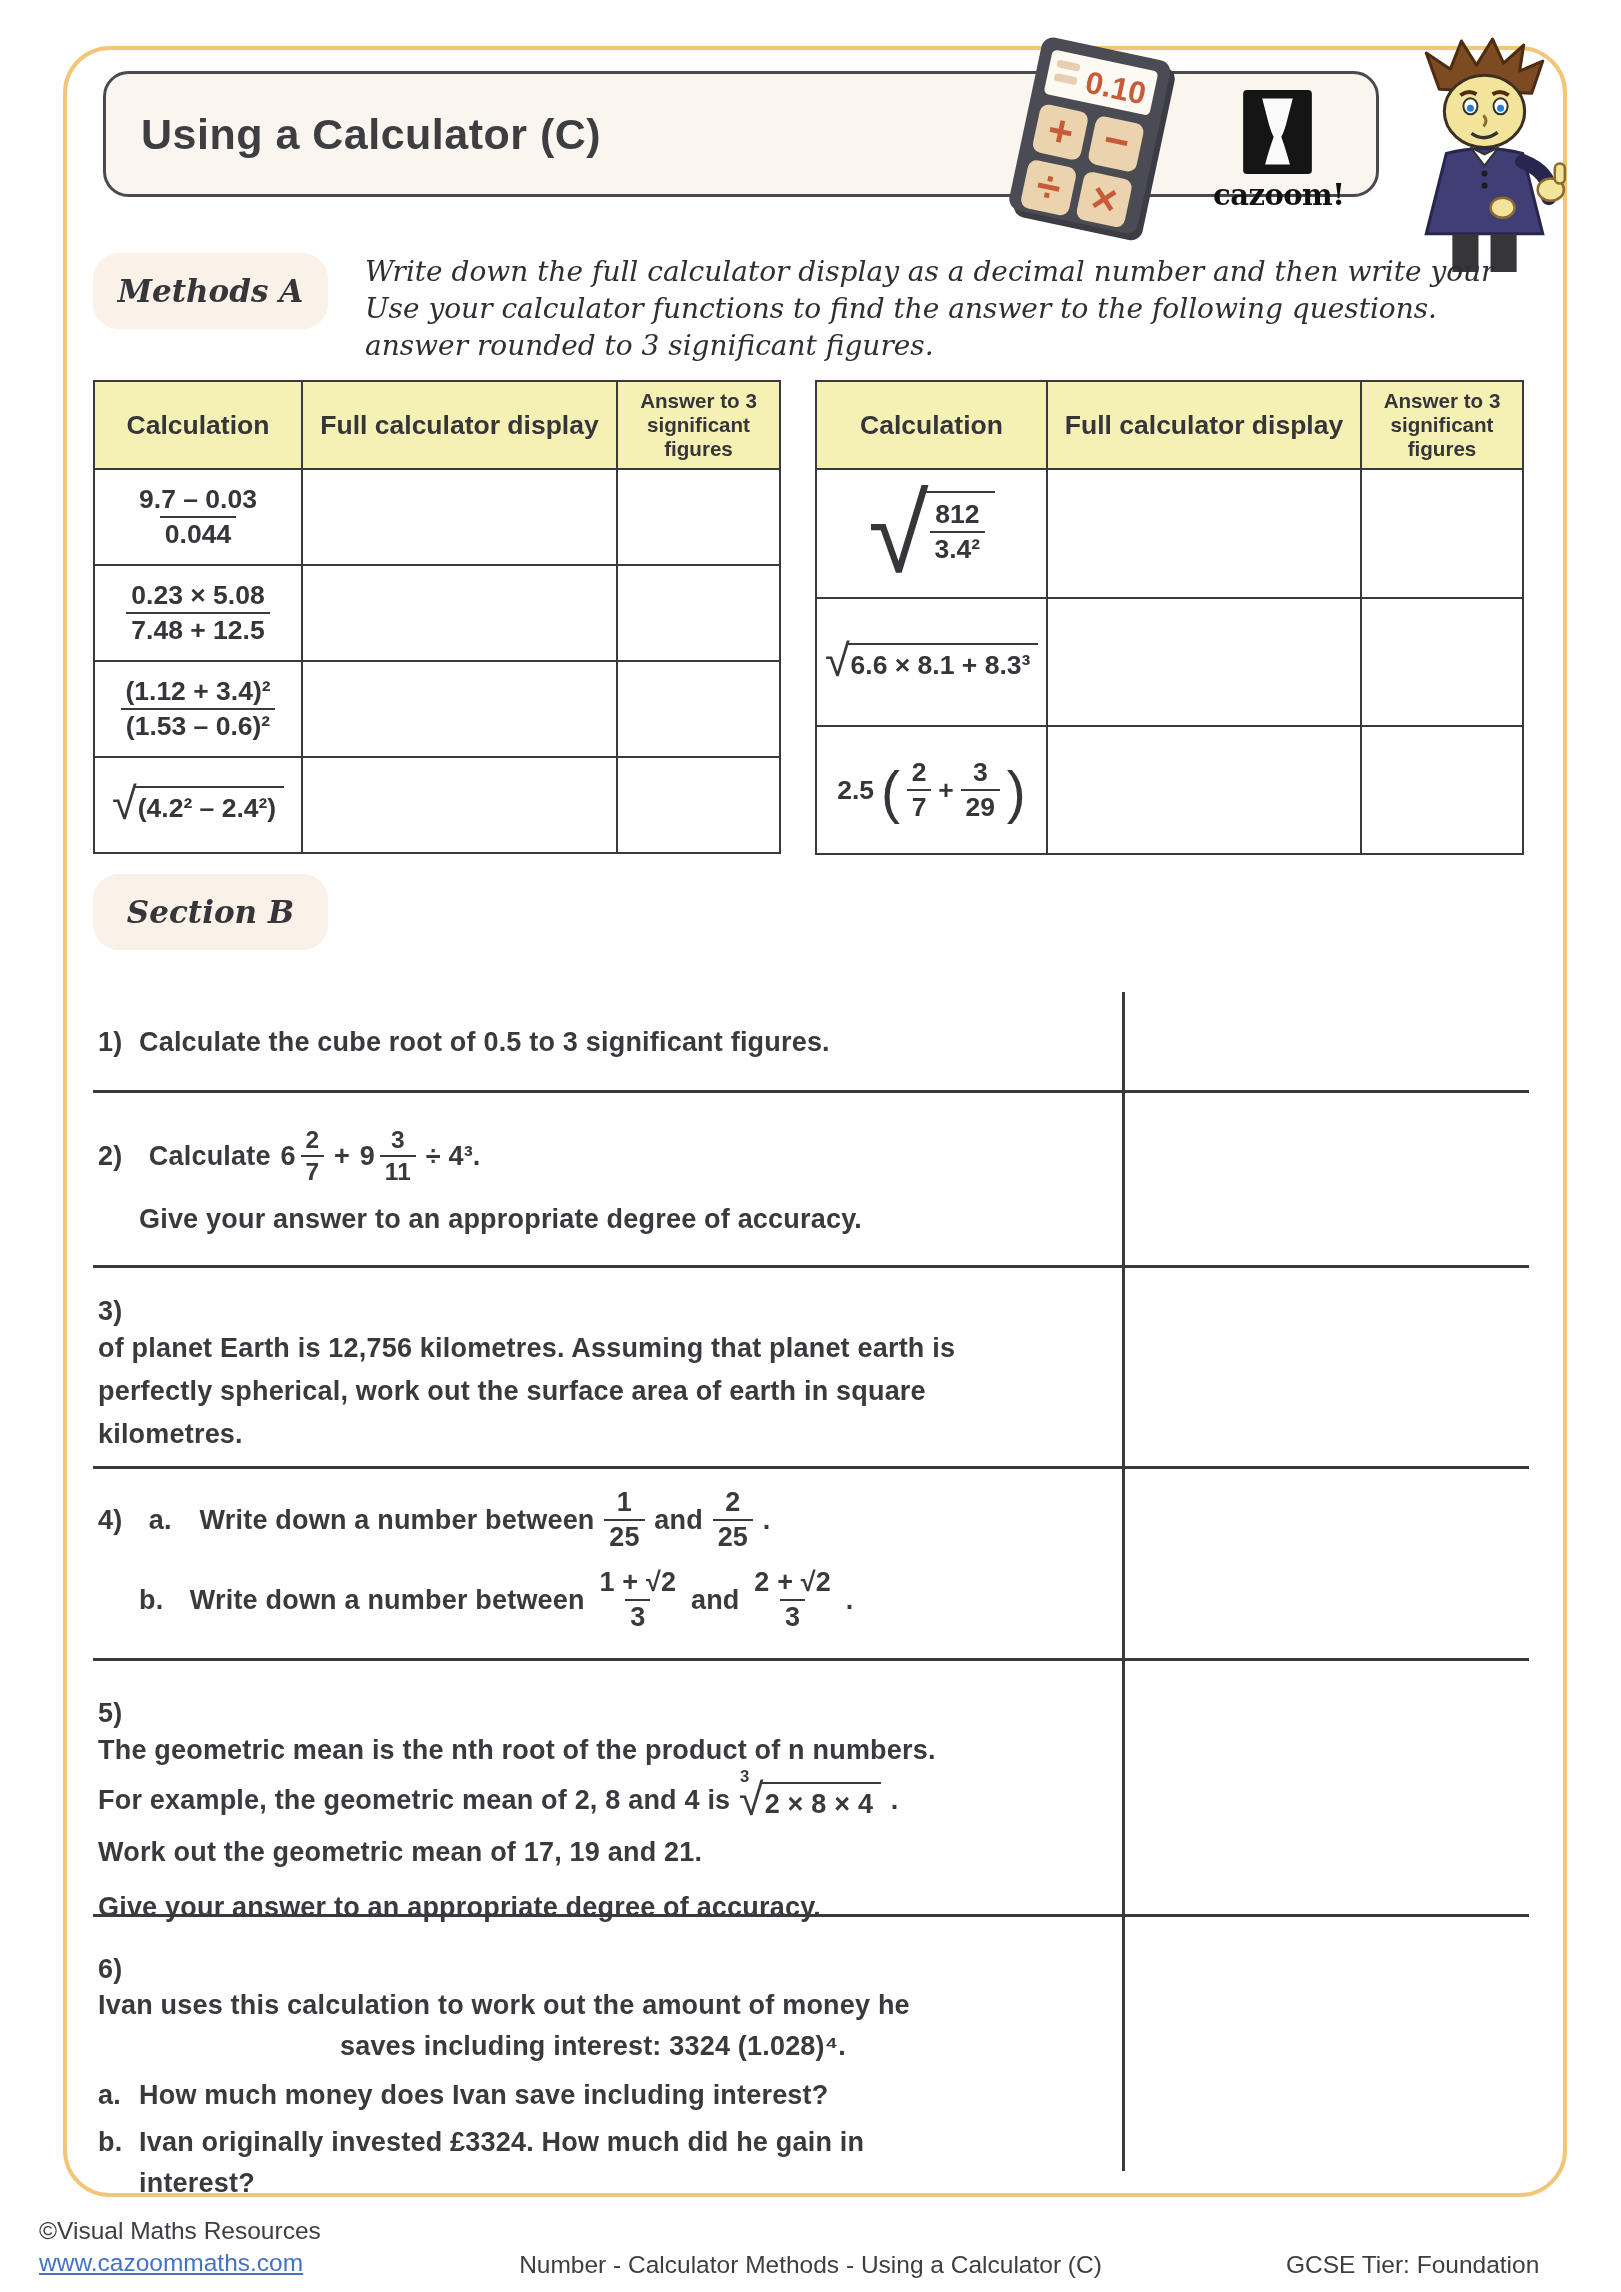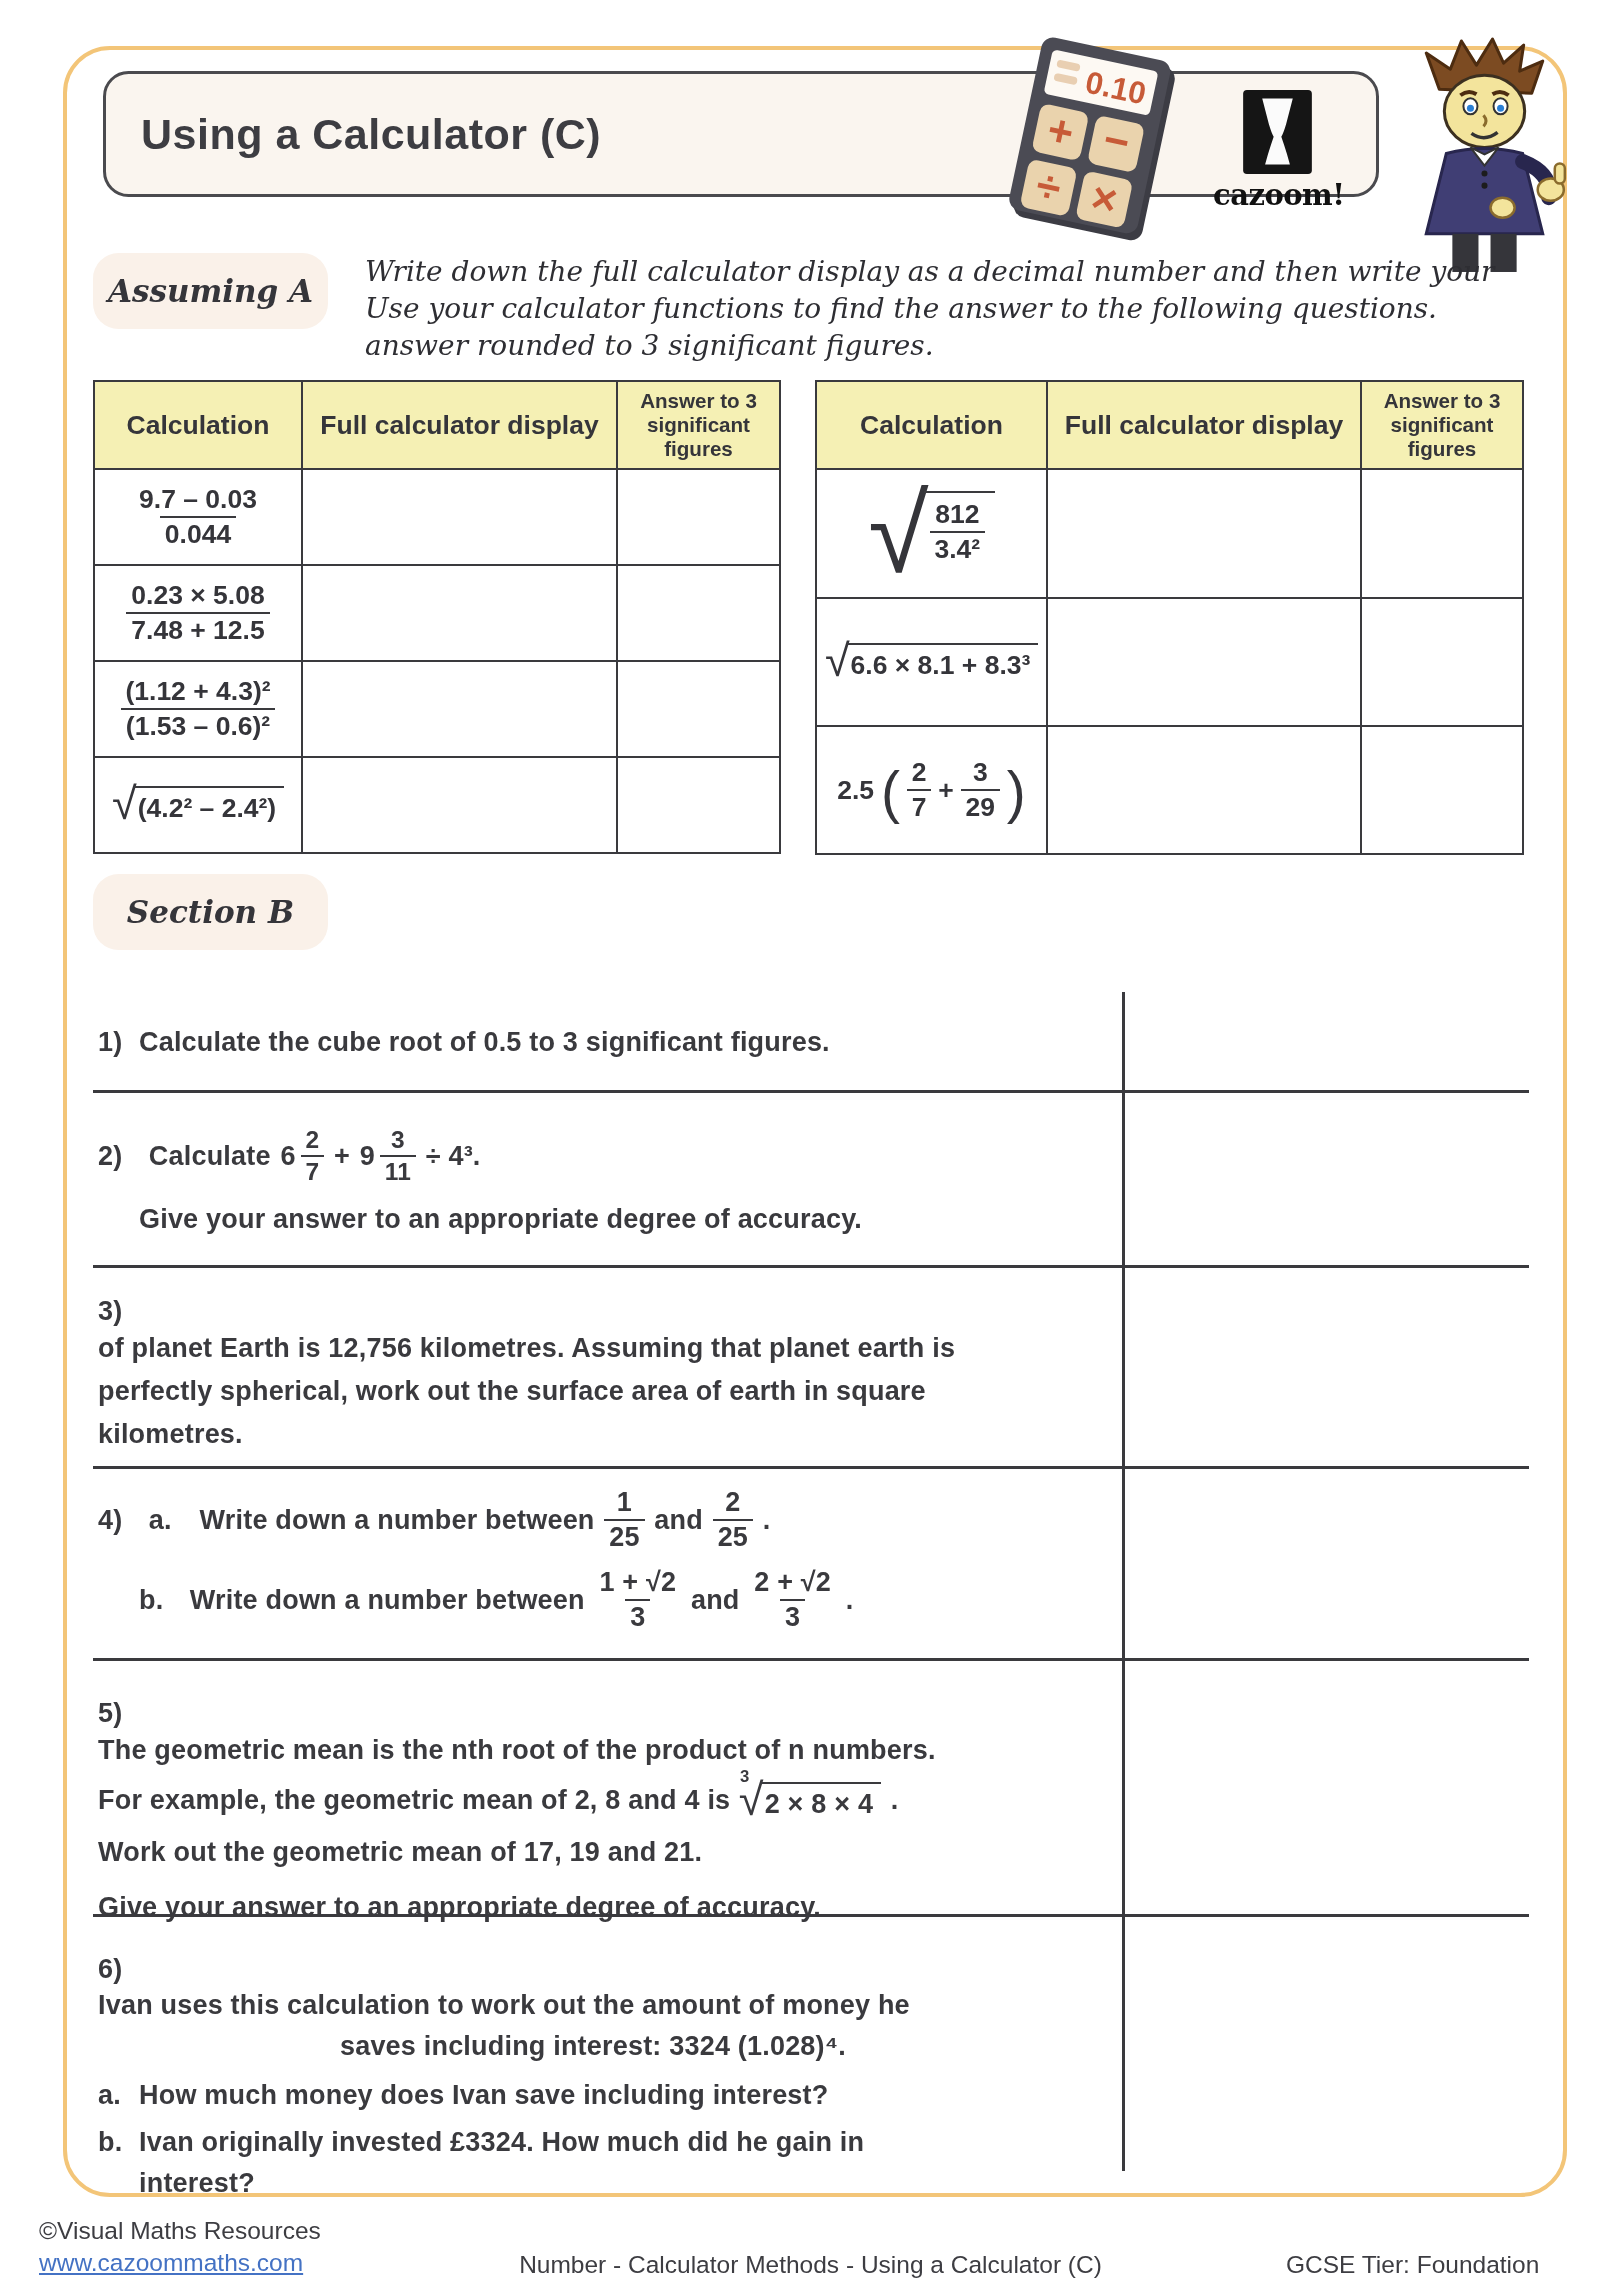--- a/index.html
+++ b/index.html
@@ -110,21 +110,21 @@
     <circle cx="100" cy="138" r="3" fill="#1c1c1c"></circle>
     <circle cx="100" cy="150" r="3" fill="#1c1c1c"></circle>
     <path d="M138 126 Q168 138 164 162" stroke="#28264e" stroke-width="15" fill="none" stroke-linecap="round"></path>
     <ellipse cx="166" cy="154" rx="13" ry="11" fill="#f3e49c" stroke="#8a6b2d" stroke-width="2.5"></ellipse>
     <rect x="170" y="128" width="10" height="20" rx="5" fill="#f3e49c" stroke="#8a6b2d" stroke-width="2.5"></rect>
     <ellipse cx="118" cy="172" rx="12" ry="10" fill="#f3e49c" stroke="#8a6b2d" stroke-width="2.5"></ellipse>
     <rect x="68" y="198" width="26" height="38" fill="#35353a"></rect>
     <rect x="106" y="198" width="26" height="38" fill="#35353a"></rect>
   </svg>
 
-  <div class="seclabel" style="left:93px;top:253px;">Assuming A</div>
+  <div class="seclabel" style="left:93px;top:253px;">Methods A</div>
   <div class="instr" style="left:365px;top:253px;width:1176px;">
     <div>Write down the full calculator display as a decimal number and then write your</div>
     <div>Use your calculator functions to find the answer to the following questions.</div>
     <div>answer rounded to 3 significant figures.</div>
   </div>
 
   <table class="wtab" style="left:93px;top:380px;">
     <colgroup>
         <col style="width:208px">
         <col style="width:315px">
@@ -152,21 +152,21 @@
               <span class="n">0.23 × 5.08</span>
               <span class="d">7.48 + 12.5</span>
             </span>
       </td>
       <td></td>
       <td></td>
     </tr>
     <tr style="height:96px;">
       <td>
         <span class="fr">
-              <span class="n">(1.12 + 4.3)²</span>
+              <span class="n">(1.12 + 3.4)²</span>
               <span class="d">(1.53 – 0.6)²</span>
             </span>
       </td>
       <td></td>
       <td></td>
     </tr>
     <tr style="height:96px;">
       <td>
         <span class="sq">
               <span class="rad">√</span>

